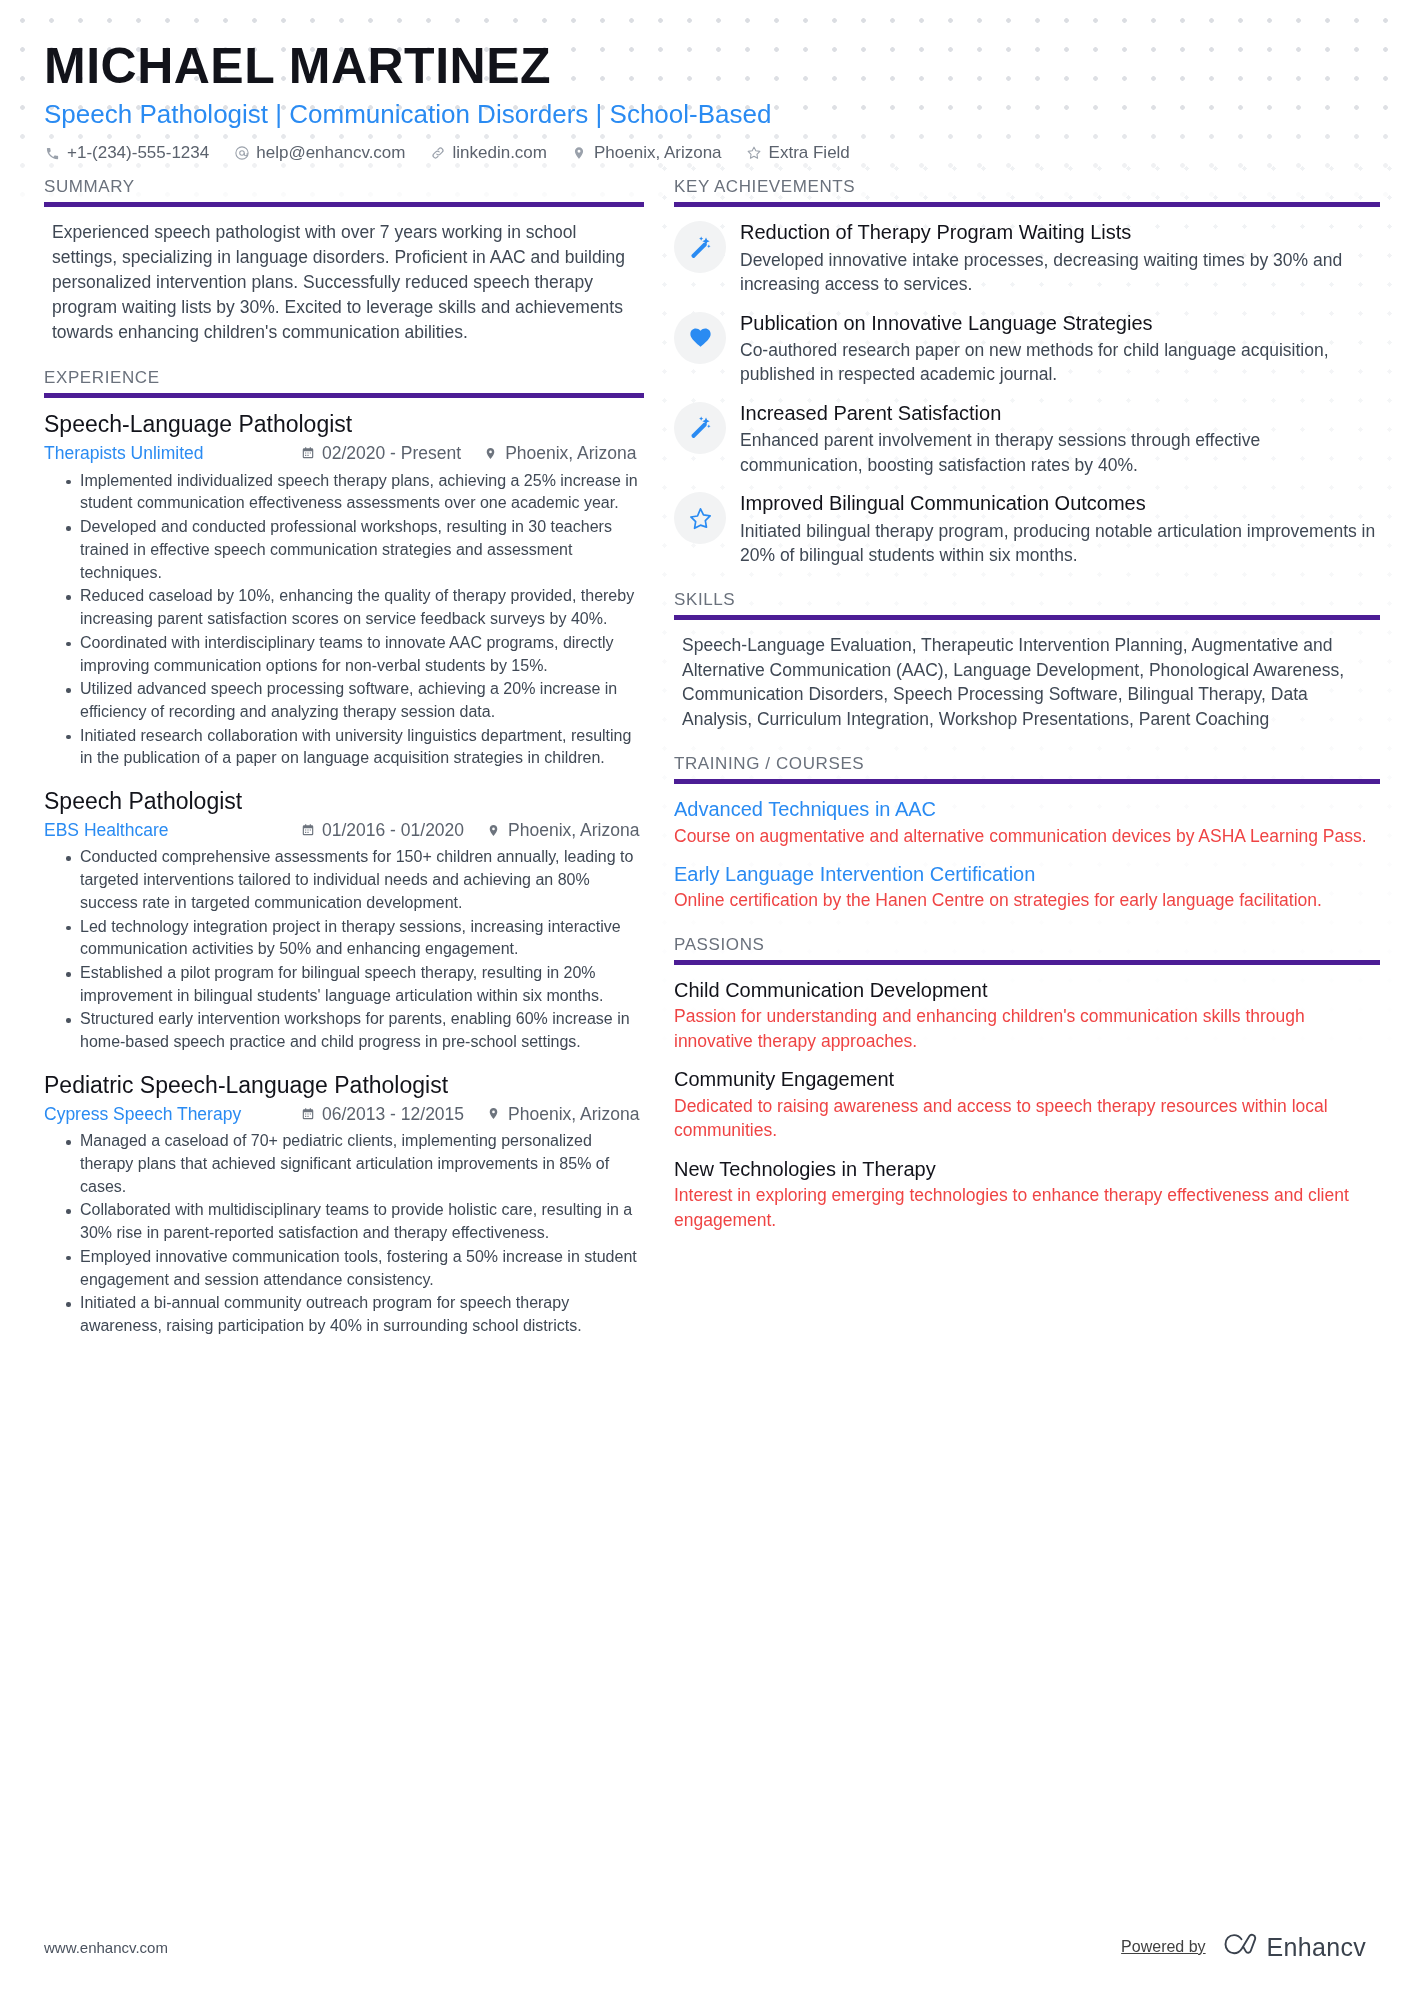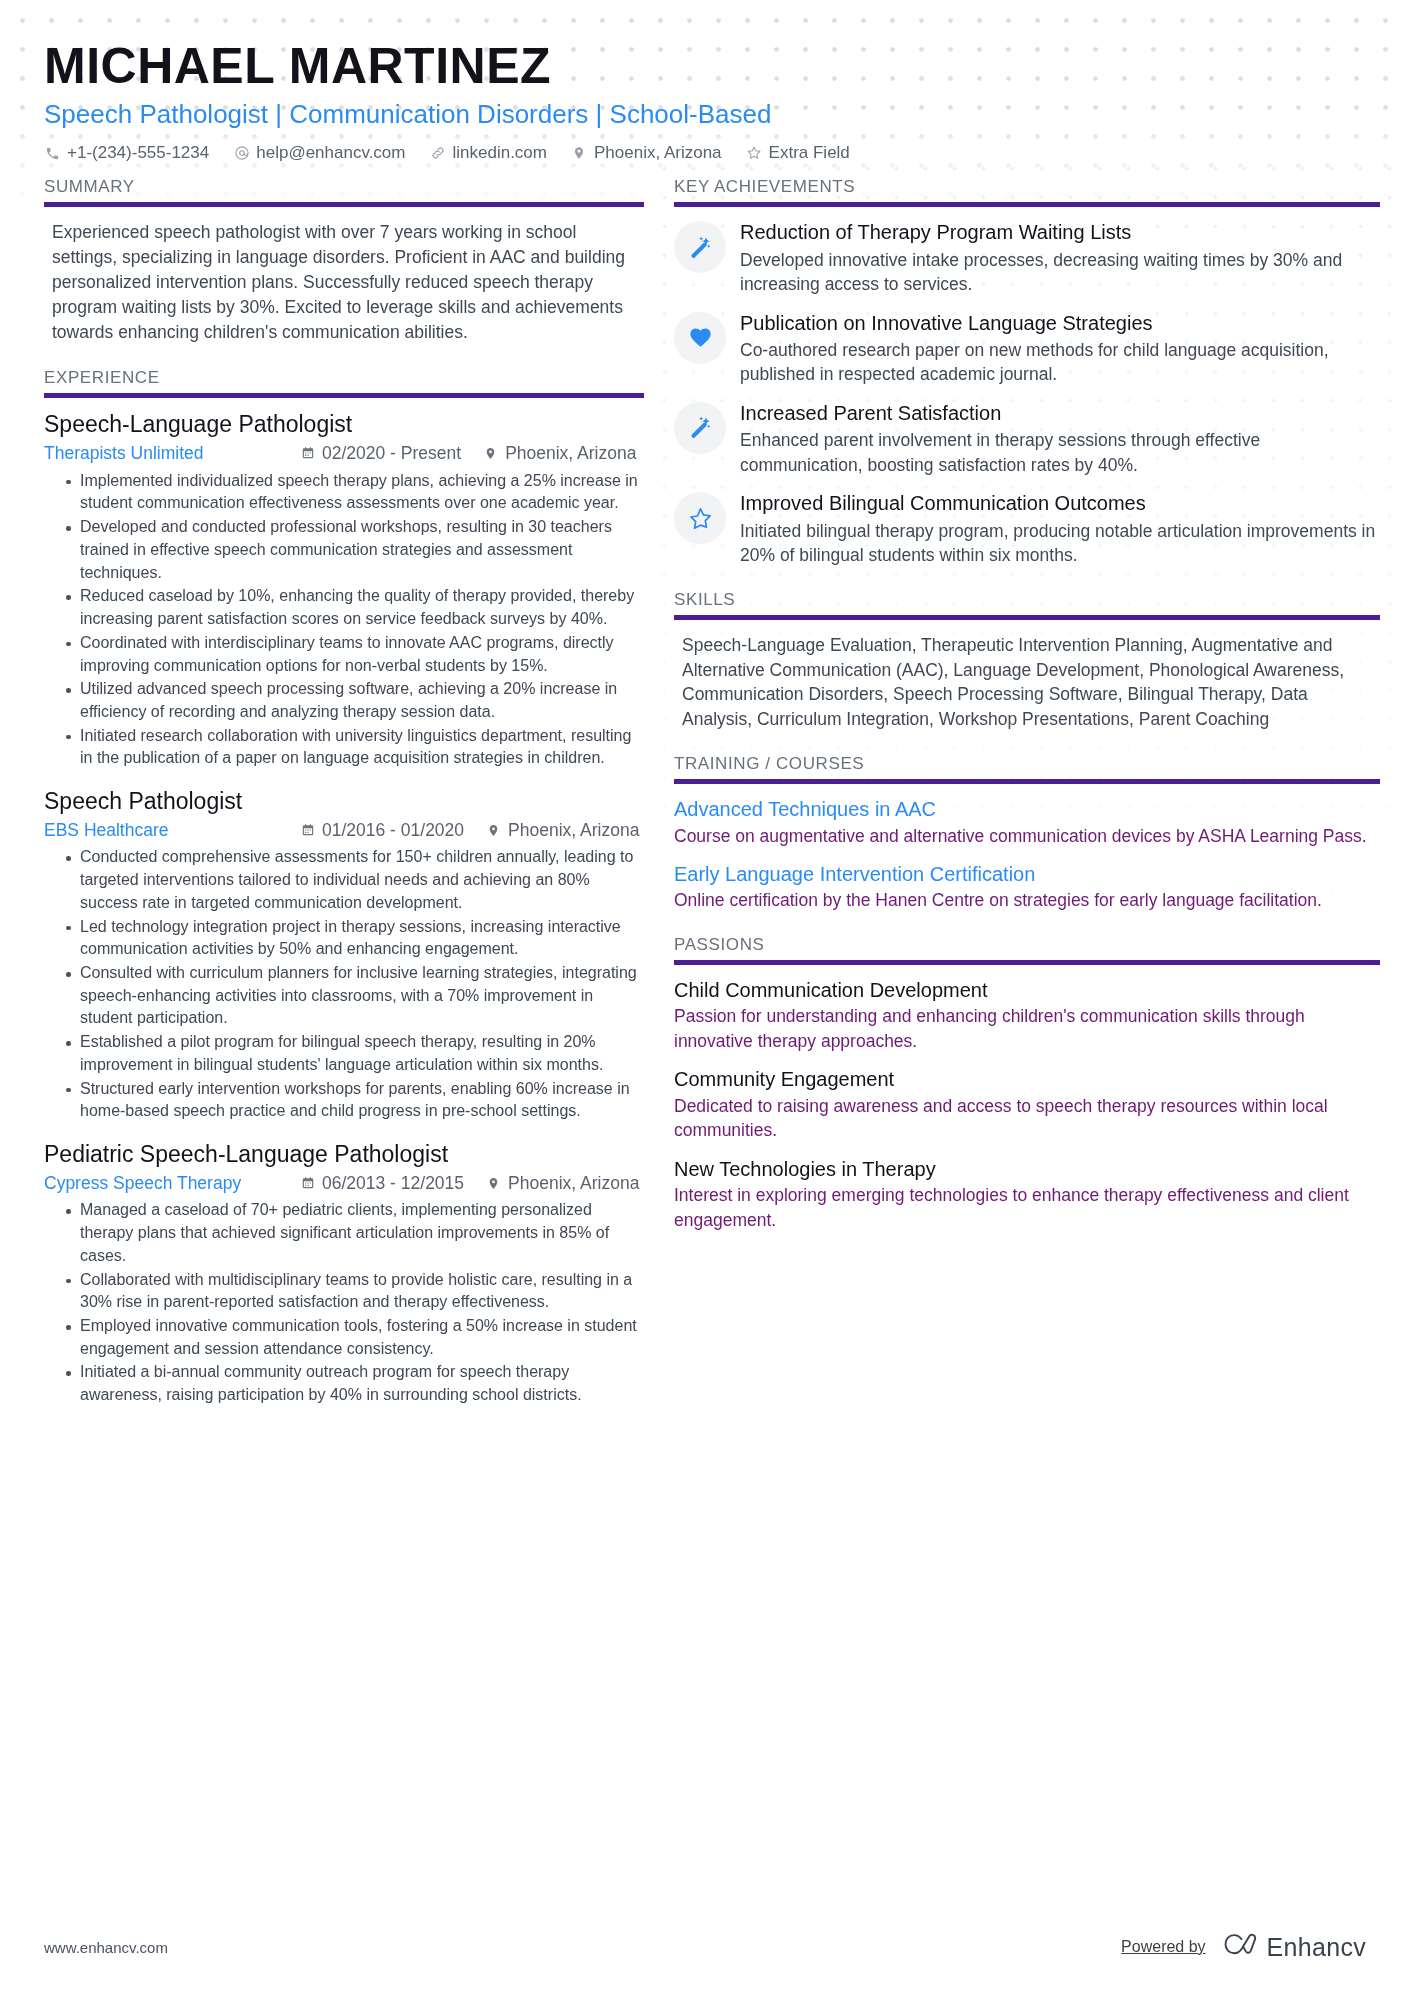--- a/index.html
+++ b/index.html
@@ -221,21 +221,21 @@
   .entry-title-dark {
     font-size: 20px;
     color: #12131a;
     font-weight: 400;
     line-height: 1.22;
     margin: 0 0 2px 0;
   }
   .entry-desc {
     font-size: 17.5px;
     line-height: 1.4;
-    color: #701a75;
+    color: #ef4444;
     margin: 0;
   }
 
   
   .footer {
     position: absolute;
     left: 0; bottom: 0;
     width: 1410px;
     height: 96px;
     padding: 0 44px;
@@ -394,21 +394,20 @@
                 <svg width="13" height="13" viewBox="0 0 24 24" fill="currentColor">
                     <path d="M12 2C8.1 2 5 5.1 5 9c0 5.2 7 13 7 13s7-7.8 7-13c0-3.9-3.1-7-7-7zm0 9.5A2.5 2.5 0 1 1 12 6.5a2.5 2.5 0 0 1 0 5z"></path>
                   </svg>
               </span>
               <span>Phoenix, Arizona</span>
             </span>
           </div>
           <ul class="bullets">
             <li>Conducted comprehensive assessments for 150+ children annually, leading to targeted interventions tailored to individual needs and achieving an 80% success rate in targeted communication development.</li>
             <li>Led technology integration project in therapy sessions, increasing interactive communication activities by 50% and enhancing engagement.</li>
-            <li>Consulted with curriculum planners for inclusive learning strategies, integrating speech-enhancing activities into classrooms, with a 70% improvement in student participation.</li>
             <li>Established a pilot program for bilingual speech therapy, resulting in 20% improvement in bilingual students' language articulation within six months.</li>
             <li>Structured early intervention workshops for parents, enabling 60% increase in home-based speech practice and child progress in pre-school settings.</li>
           </ul>
         </div>
 
         <div class="job">
           <div class="job-title">Pediatric Speech-Language Pathologist</div>
           <div class="job-meta">
             <span class="job-company">Cypress Speech Therapy</span>
             <span class="meta-chip">

